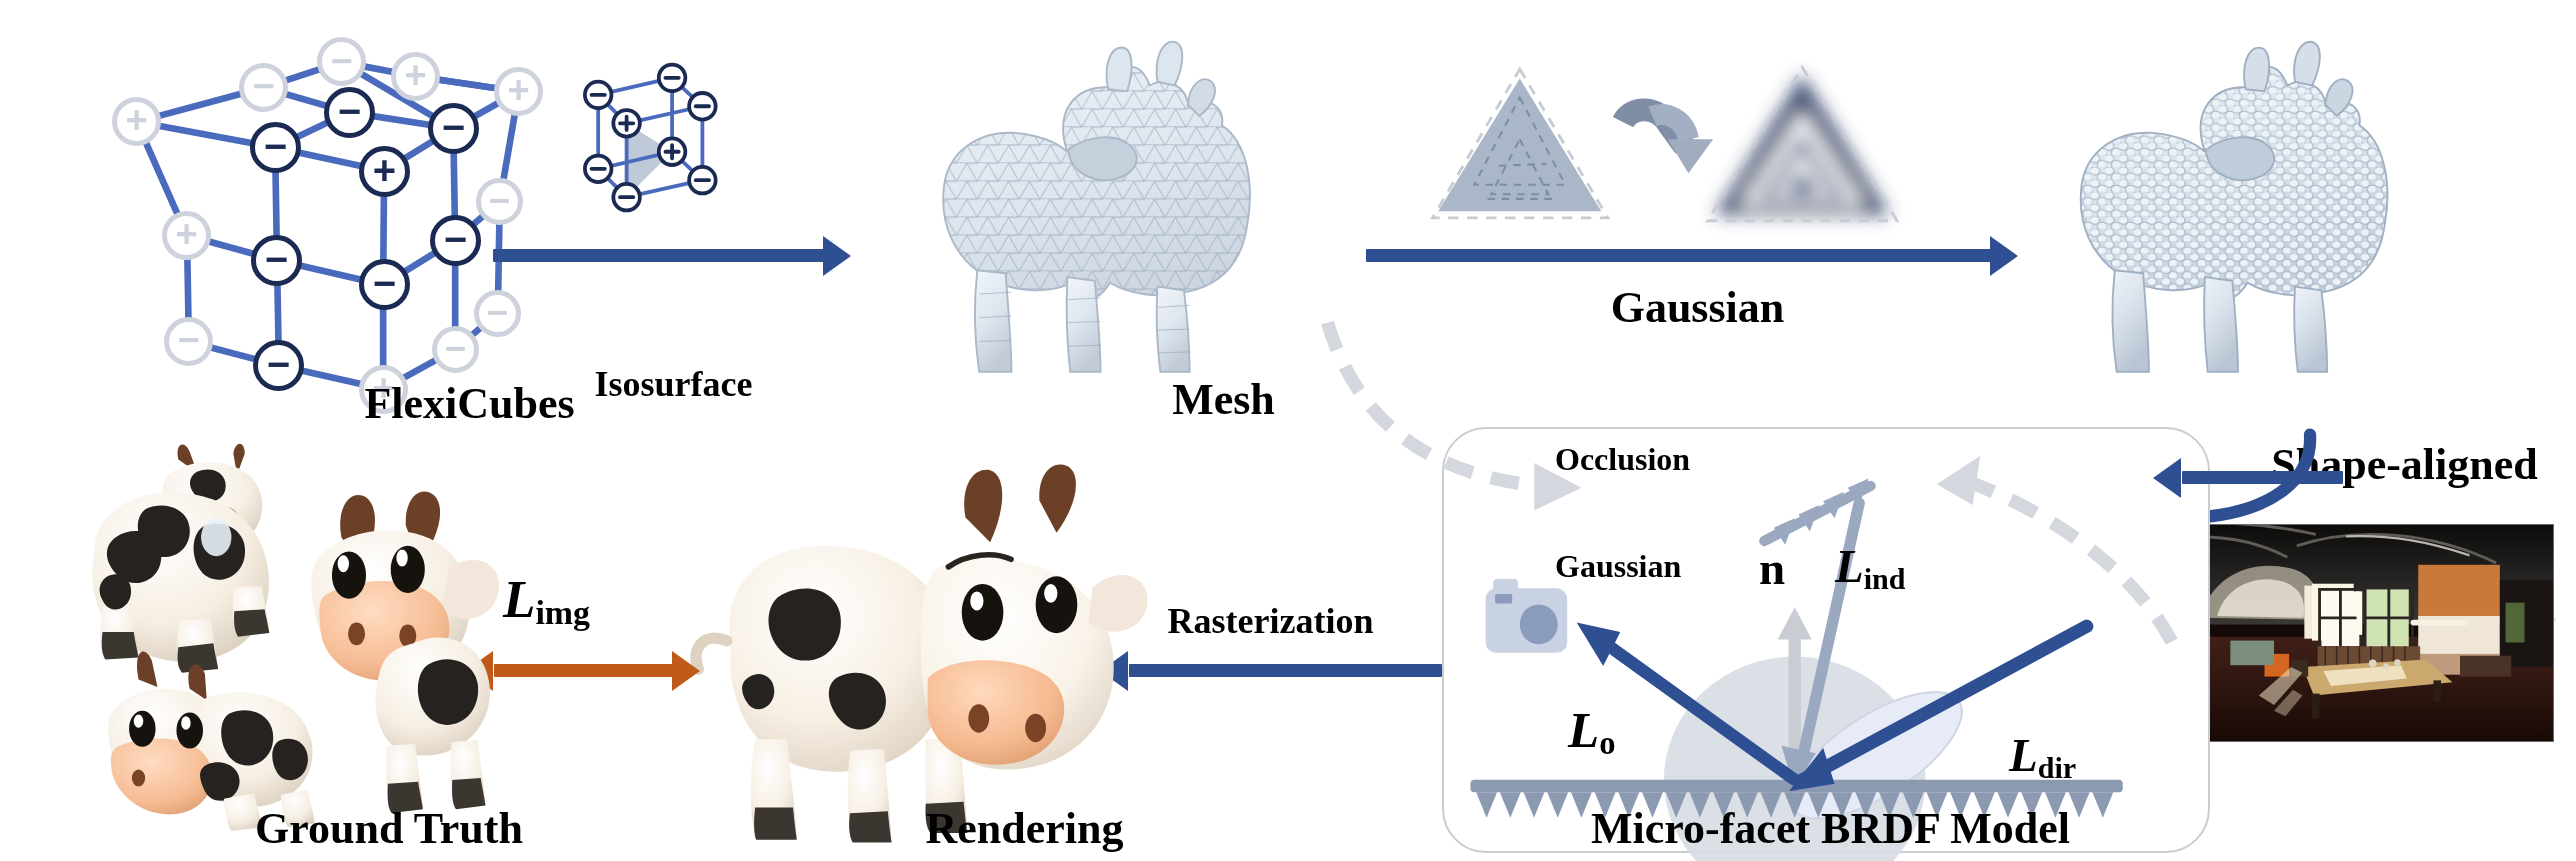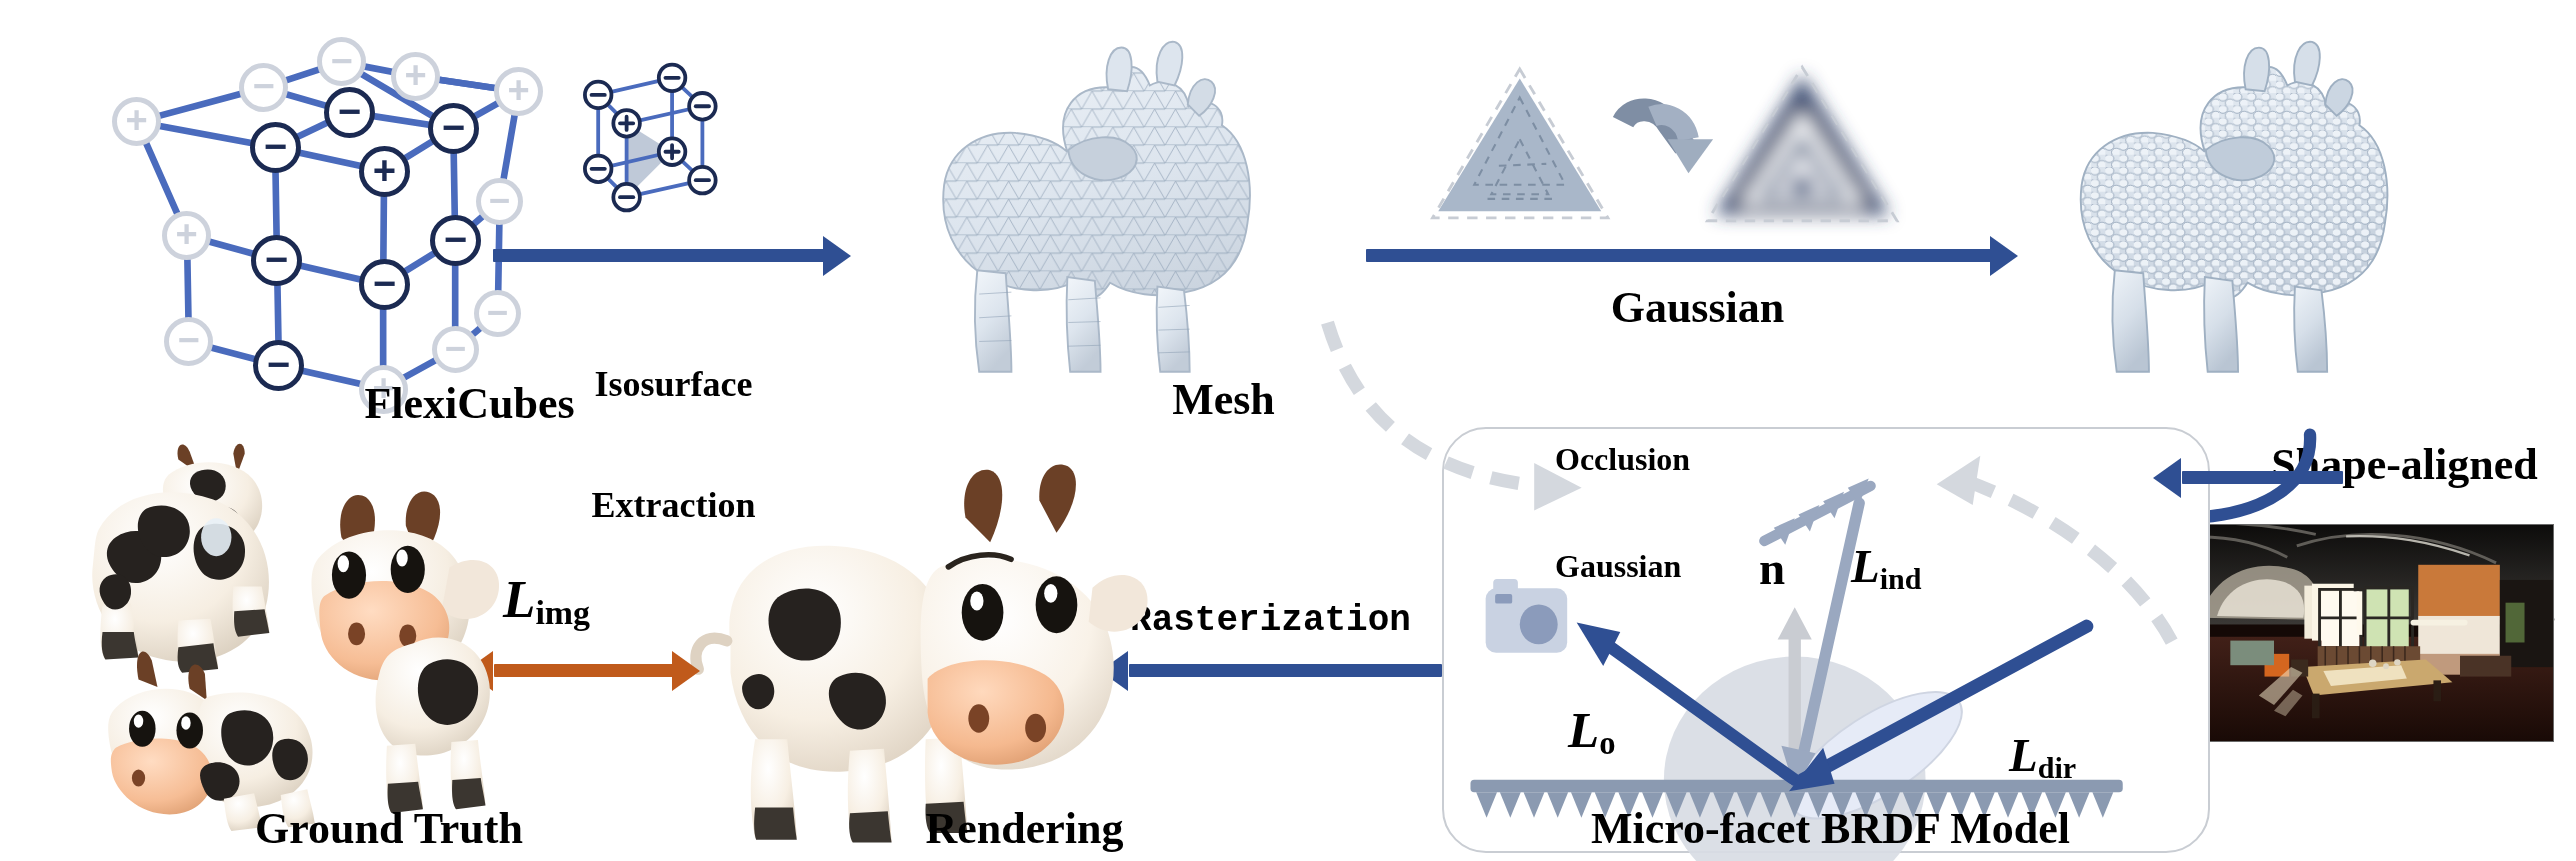--- a/index.html
+++ b/index.html
@@ -233,21 +233,20 @@
       </g>
     </svg>
   </div>
 
   <div class="abs" style="left:493px; top:239px; width:370px; height:38px;">
     <div class="arrow-shaft" style="left:0; top:10.4px; width:332px;"></div>
     <div class="arrow-head-r" style="left:330px; top:-2.8px;"></div>
   </div>
   <div class="abs label lbl-med" style="left:531px; top:283px; width:285px;">
     <div>Isosurface</div>
-    <div>Extraction</div>
   </div>
 
   <div class="abs" style="left:873px; top:19px; width:493px; height:370px;">
     <svg width="493" height="370" viewBox="0 0 520 390">
       <defs>
         <linearGradient id="meshgrad" x1="0" y1="0" x2="0.4" y2="1">
           <stop offset="0%" stop-color="#f2f6fa"></stop>
           <stop offset="55%" stop-color="#dde5ee"></stop>
           <stop offset="100%" stop-color="#c2ccd8"></stop>
         </linearGradient>
@@ -580,41 +579,41 @@
         <rect x="34" y="140" width="26" height="16" rx="4" fill="#c9d2e2"></rect>
         <rect x="36" y="156" width="18" height="10" rx="2" fill="#8b9bbb"></rect>
         <ellipse cx="82" cy="188" rx="20" ry="21" fill="#8b9bbb"></ellipse>
       </g>
     </svg>
   </div>
 
   <div class="abs math" style="left:1759px; top:541px; font-size:47px;">
     <span style="font-style:normal;">n</span>
   </div>
-  <div class="abs math" style="left:1835px; top:539px; font-size:47px;margin-left:16px;">
+  <div class="abs math" style="left:1835px; top:539px; font-size:47px;">
     <span>L</span><span class="sub">ind</span>
   </div>
   <div class="abs math" style="left:1568px; top:701px; font-size:51px;">
     <span>L</span><span class="sub">o</span>
   </div>
   <div class="abs math" style="left:2009px; top:728px; font-size:47px;">
     <span>L</span><span class="sub">dir</span>
   </div>
   <div class="abs label lbl-big" style="left:1546px; top:804px; width:569px;">Micro-facet BRDF Model</div>
 
   <div class="abs" style="left:2153px; top:461px; width:190px; height:38px;">
     <div class="arrow-shaft" style="left:28.5px; top:10.4px; width:161px;"></div>
     <div class="arrow-head-l" style="left:0; top:-2.8px;"></div>
   </div>
 
   <div class="abs" style="left:1100px; top:654px; width:341px; height:38px;">
     <div class="arrow-shaft" style="left:28.5px; top:10.4px; width:313px;"></div>
     <div class="arrow-head-l" style="left:0; top:-2.8px;"></div>
   </div>
-  <div class="abs label lbl-med" style="left:1100px; top:601px; width:341px;font-family:Liberation Mono, monospace;">Rasterization</div>
+  <div class="abs label lbl-med" style="left:1100px; top:601px; width:341px;">Rasterization</div>
 
   <div class="abs" style="left:664px; top:455px; width:531px; height:398px;">
     <svg width="531" height="398" viewBox="0 0 560 420">
       <defs>
         <radialGradient id="bodyR" cx="38%" cy="30%" r="78%">
           <stop offset="0%" stop-color="#ffffff"></stop>
           <stop offset="60%" stop-color="#f7efe3"></stop>
           <stop offset="100%" stop-color="#ded2c2"></stop>
         </radialGradient>
         <radialGradient id="headR" cx="40%" cy="28%" r="78%">

